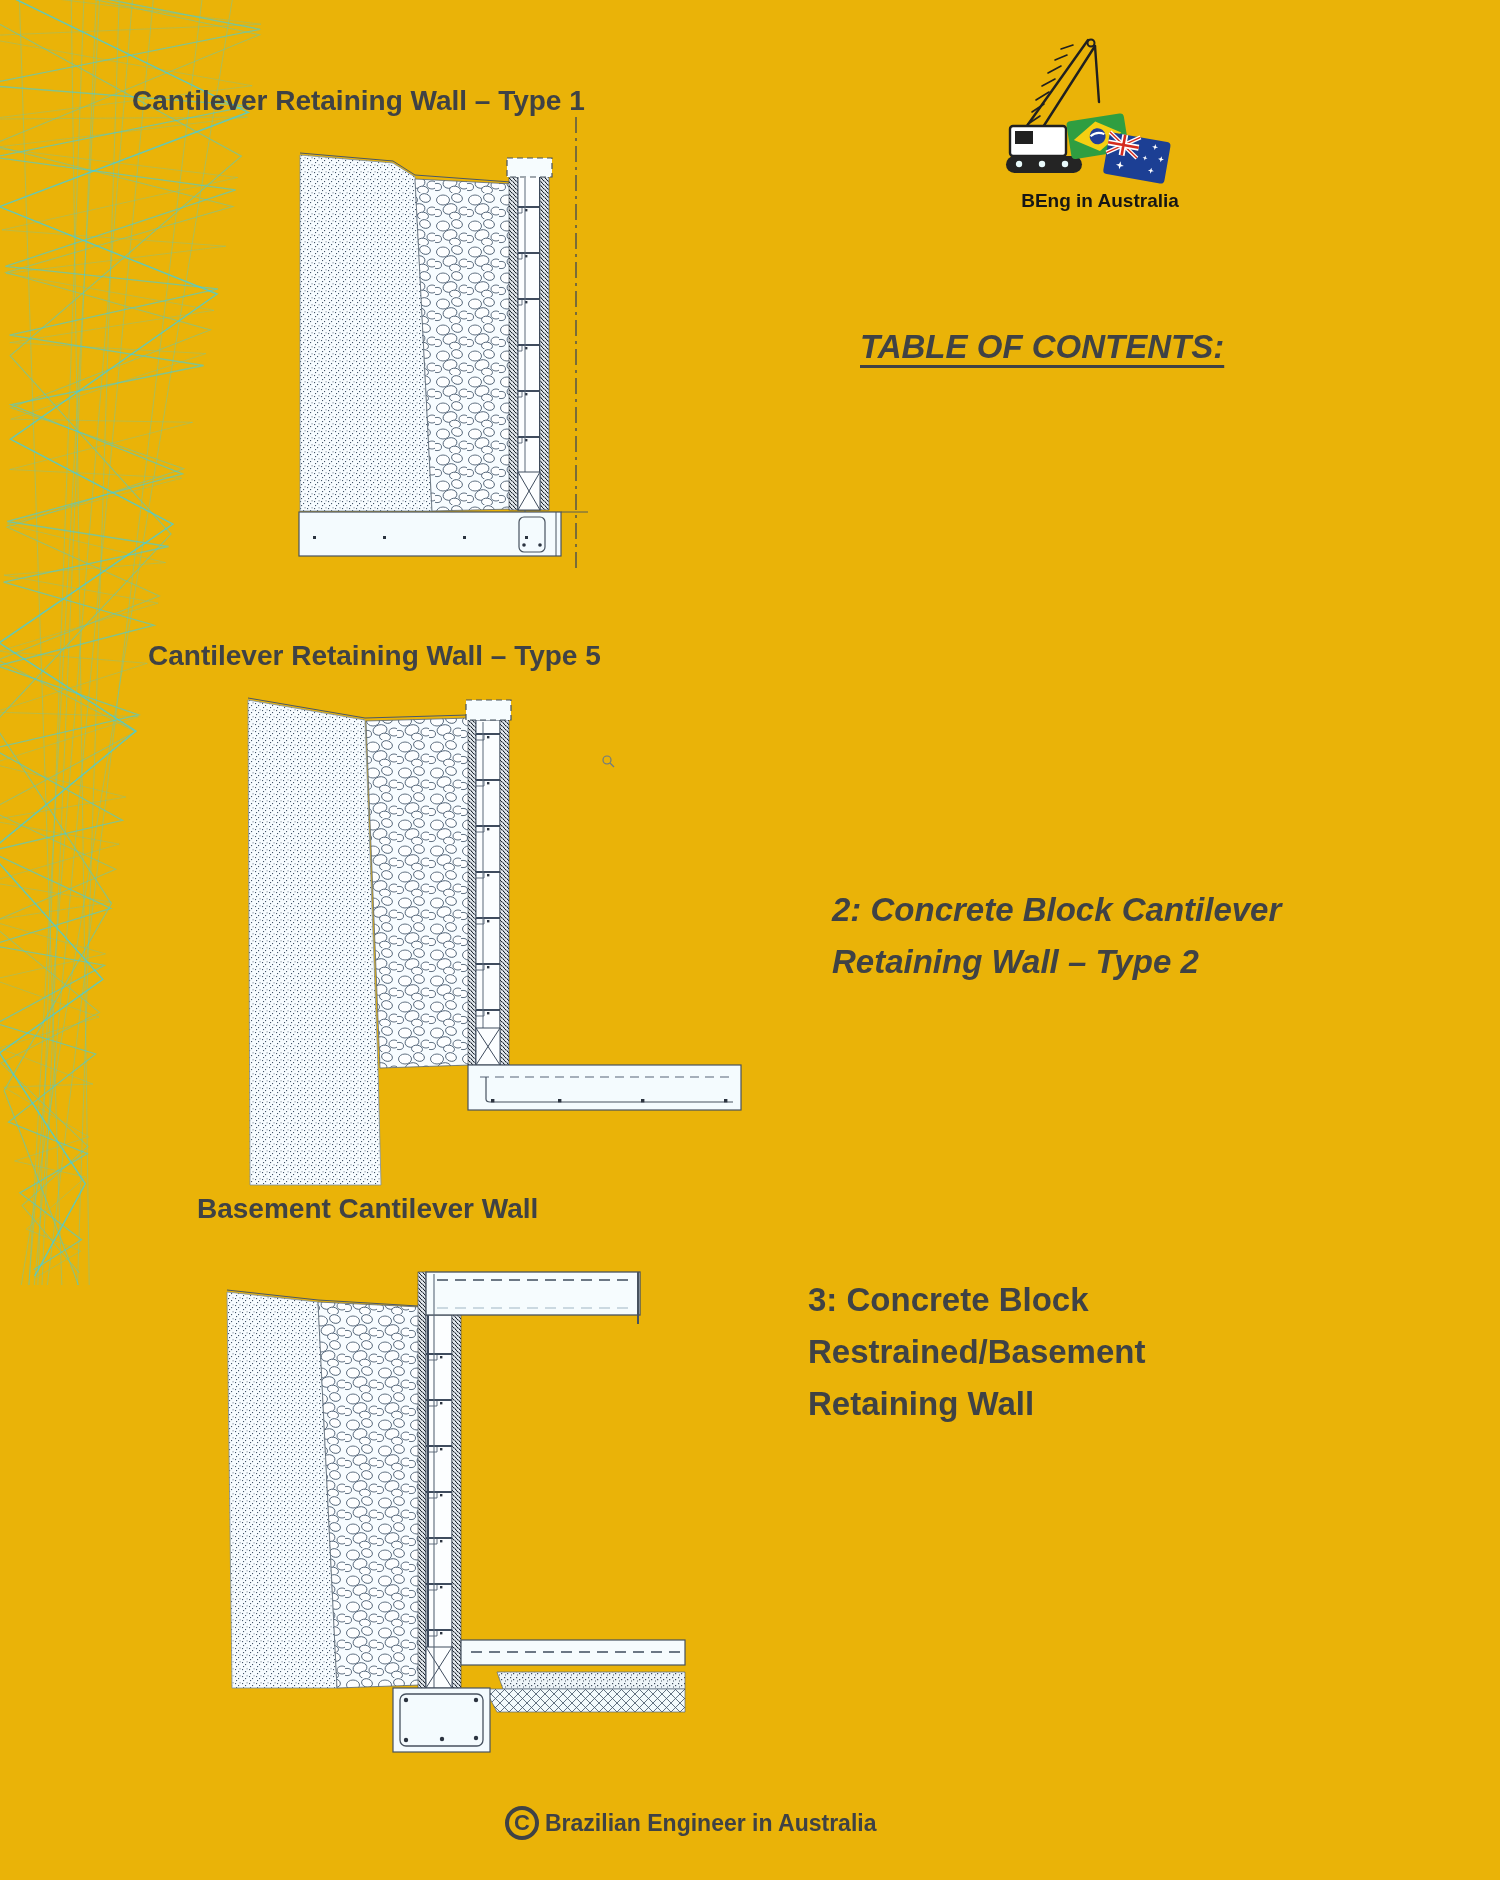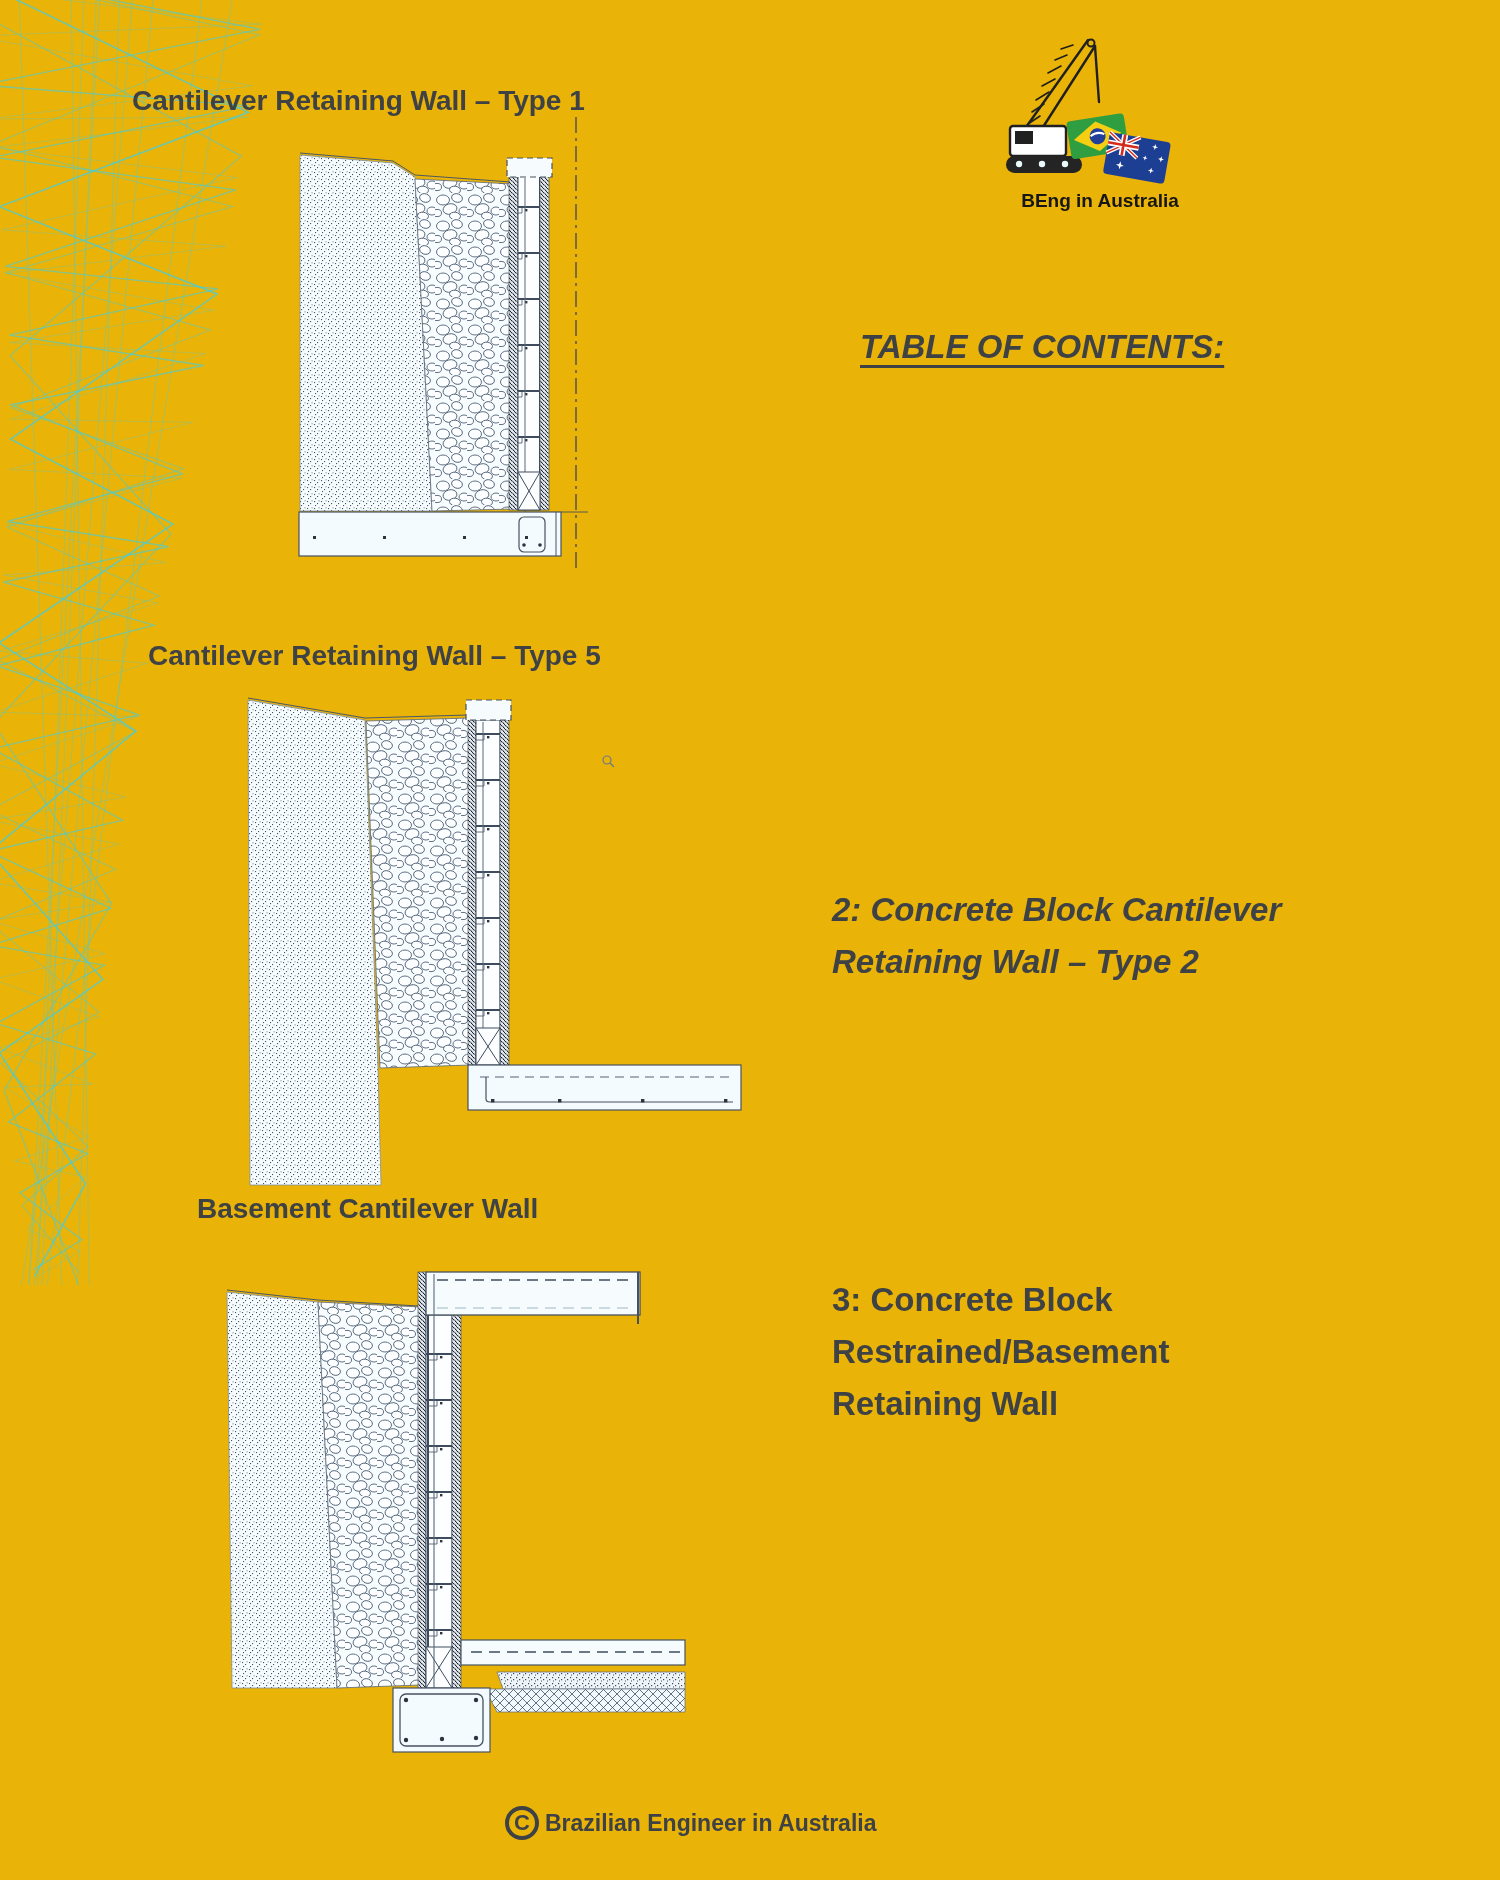--- a/index.html
+++ b/index.html
@@ -187,21 +187,21 @@
     <g stroke="#6b7a88" fill="none" stroke-width="1.2">
       <circle cx="402" cy="72" r="4"></circle>
       <line x1="405" y1="75" x2="409" y2="79"></line>
     </g>
   </svg>
 
   <div class="abs toc-entry" style="left:832px;top:884px;width:600px;font-style:italic;">2: Concrete Block Cantilever Retaining Wall – Type 2</div>
 
   <div class="abs caption" style="left:197px;top:1192px;">Basement Cantilever Wall</div>
 
-  <div class="abs toc-entry" style="left:832px;top:1274px;width:440px;">3: Concrete Block Restrained/Basement Retaining Wall</div>
+  <div class="abs toc-entry" style="left:808px;top:1274px;width:440px;">3: Concrete Block Restrained/Basement Retaining Wall</div>
 
   <svg class="abs" style="left:185px;top:1262px;" width="605" height="510" viewBox="0 0 605 510">
     <path d="M42,30 L133,40 L152,426 L47,426 Z" fill="url(#pat-stipple)" stroke="#7d8fa0" stroke-width="0.8"></path>
     <path d="M133,40 L235,45 L235,423 L152,426 Z" fill="url(#pat-gravel)" stroke="#5a6878" stroke-width="0.8"></path>
     <path d="M42,28 L133,38 L233,44" fill="none" stroke="#4a5868" stroke-width="1"></path>
     <rect x="233" y="10" width="8" height="416" fill="url(#pat-mortar)" stroke="#3a4450" stroke-width="0.6"></rect>
     <rect x="241" y="53" width="26" height="373" fill="url(#pat-blocks)" stroke="#3f4c5e" stroke-width="1"></rect>
     <rect x="267" y="53" width="9" height="373" fill="url(#pat-mortar)" stroke="#3a4450" stroke-width="0.6"></rect>
     <g fill="#fcfeff" stroke="#3f4c5e" stroke-width="1">
       <rect x="241" y="385" width="26" height="41"></rect>

